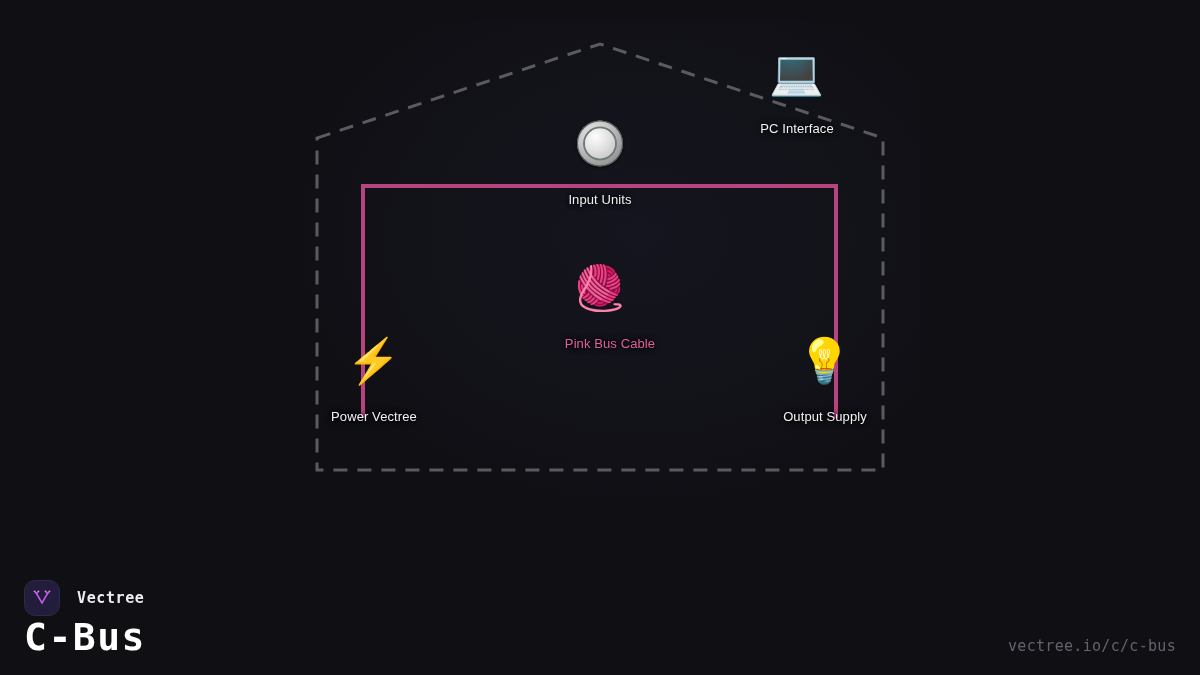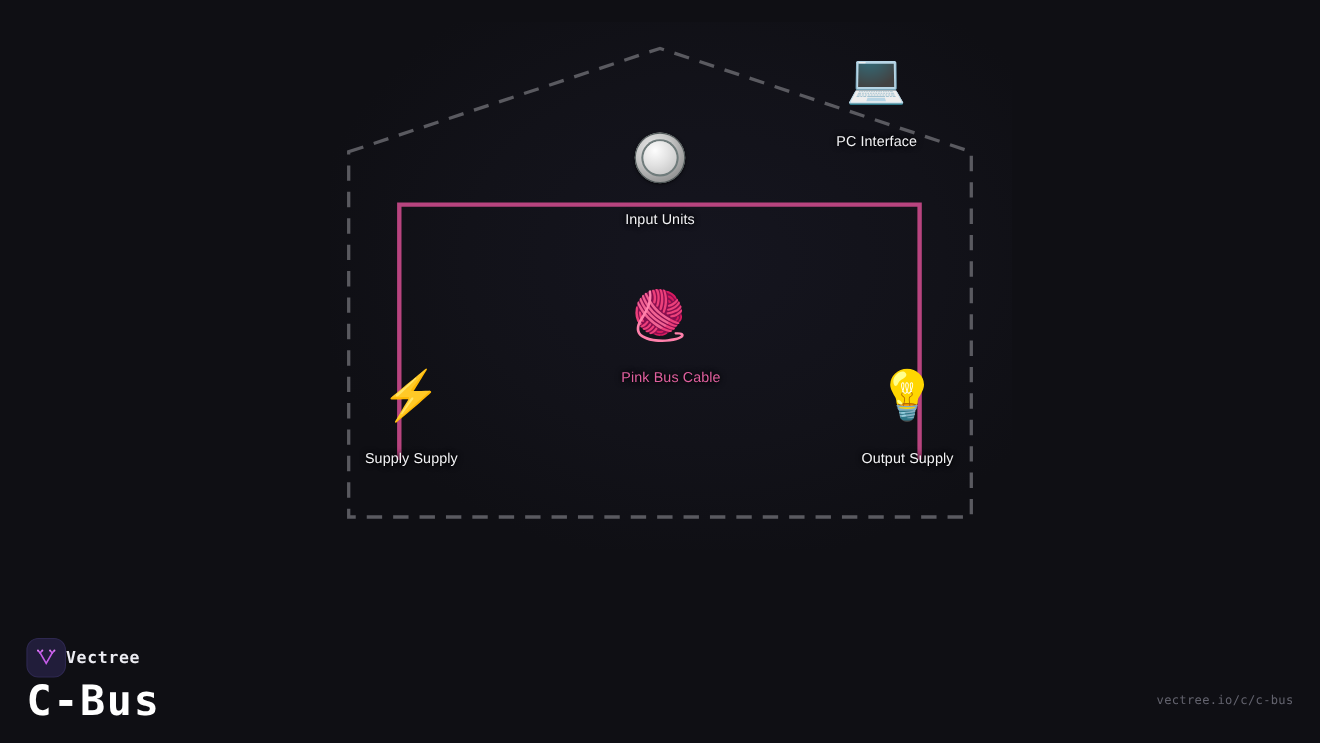--- a/index.html
+++ b/index.html
@@ -98,21 +98,21 @@
     bottom: 0;
     width: 1200px;
     height: 120px;
   }
   #brand-row {
     position: absolute;
     left: 24px;
     top: 25px;
     display: flex;
     align-items: center;
-    gap: 0;
+    gap: 17px;
   }
   #brand-mark {
     width: 34px;
     height: 34px;
     border-radius: 11px;
     background: #211d3a;
     border: 1px solid #2e2850;
     display: flex;
     align-items: center;
     justify-content: center;
@@ -130,23 +130,23 @@
     top: 60px;
     font-family: "DejaVu Sans Mono", monospace;
     font-size: 38px;
     font-weight: bold;
     color: #ffffff;
     letter-spacing: 1.5px;
   }
   #footer-url {
     position: absolute;
     right: 24px;
-    bottom: 32px;
+    bottom: 20px;
     font-family: "DejaVu Sans Mono", monospace;
-    font-size: 11px;
+    font-size: 15px;
     color: #63636e;
     letter-spacing: 0.3px;
   }
 </style>
 </head>
 <body>
 
 <div id="stage">
   <div id="stage-glow"></div>
 
@@ -169,21 +169,21 @@
     <div class="node-label">Input Units</div>
   </div>
 
   <div class="node accent" style="left:600px; top:307px;">
     <div class="glyph">🧶</div>
     <div class="node-label">Pink Bus Cable</div>
   </div>
 
   <div class="node" style="left:374px; top:380px;">
     <div class="glyph">⚡</div>
-    <div class="node-label">Supply Supply</div>
+    <div class="node-label">Power Vectree</div>
   </div>
 
   <div class="node" style="left:825px; top:380px;">
     <div class="glyph">💡</div>
     <div class="node-label">Output Supply</div>
   </div>
 </div>
 
 <div id="footer">
   <div id="brand-row">

